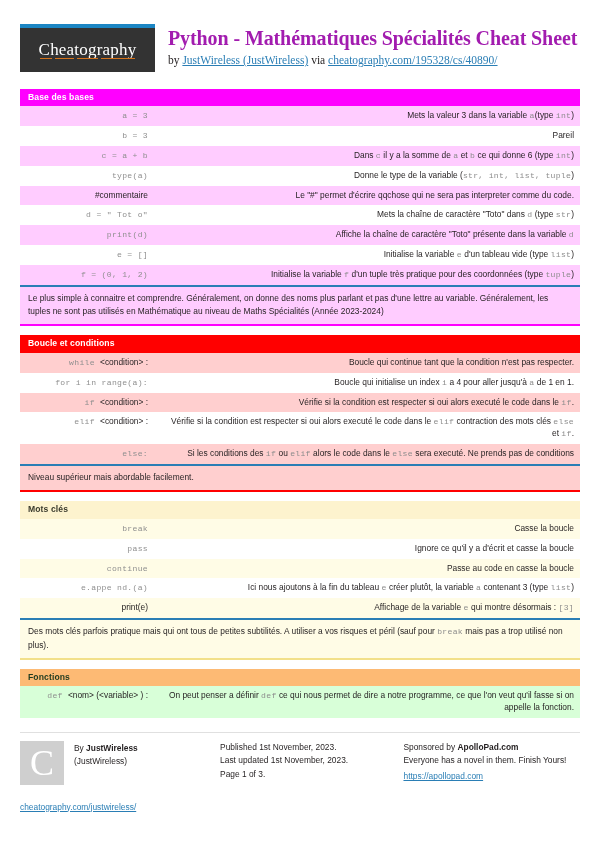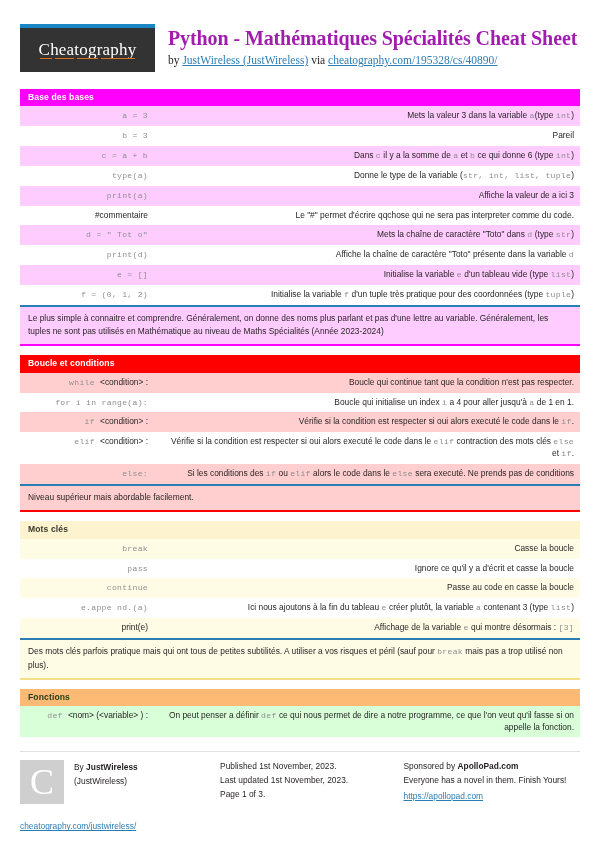--- a/index.html
+++ b/index.html
@@ -202,24 +202,20 @@
             </tr>
             <tr>
               <td class="k"><span class="mono">c = a + b</span></td>
               <td class="v"><span>Dans </span><span class="mono">c</span><span> il y a la somme de </span><span class="mono">a</span><span> et </span><span class="mono">b</span><span> ce qui donne 6 (type </span><span class="mono">int</span><span>)</span></td>
             </tr>
             <tr>
               <td class="k"><span class="mono">type(a)</span></td>
               <td class="v"><span>Donne le type de la variable (</span><span class="mono">str, int, list, tuple</span><span>)</span></td>
             </tr>
             <tr>
-              <td class="k"><span class="mono">print(a)</span></td>
-              <td class="v"><span>Affiche la valeur de a ici 3</span></td>
-            </tr>
-            <tr>
               <td class="k"><span>#commentaire</span></td>
               <td class="v"><span>Le "#" permet d'écrire qqchose qui ne sera pas interpreter comme du code.</span></td>
             </tr>
             <tr>
               <td class="k"><span class="mono">d = " Tot o"</span></td>
               <td class="v"><span>Mets la chaîne de caractère "Toto" dans </span><span class="mono">d</span><span> (type </span><span class="mono">str</span><span>)</span></td>
             </tr>
             <tr>
               <td class="k"><span class="mono">print(d)</span></td>
               <td class="v"><span>Affiche la chaîne de caractère "Toto" présente dans la variable </span><span class="mono">d</span></td>

